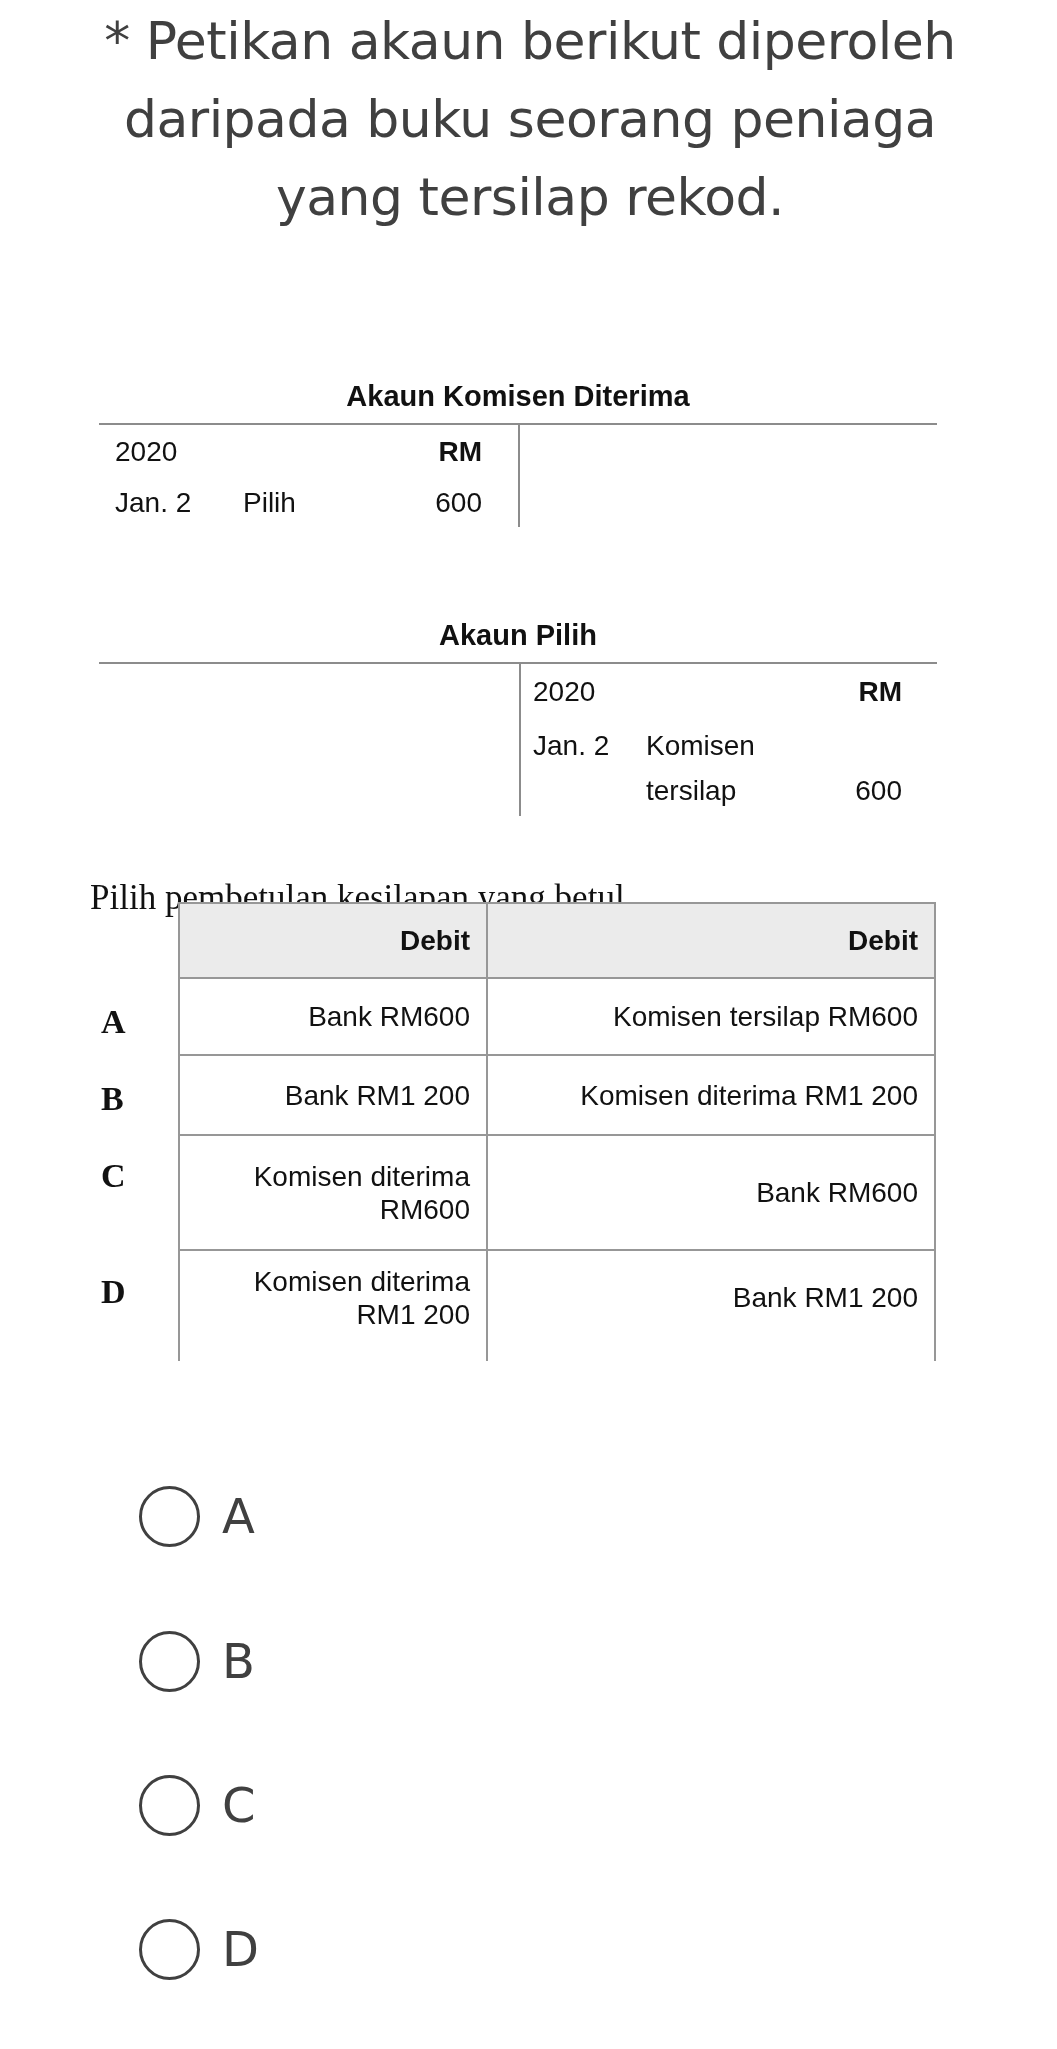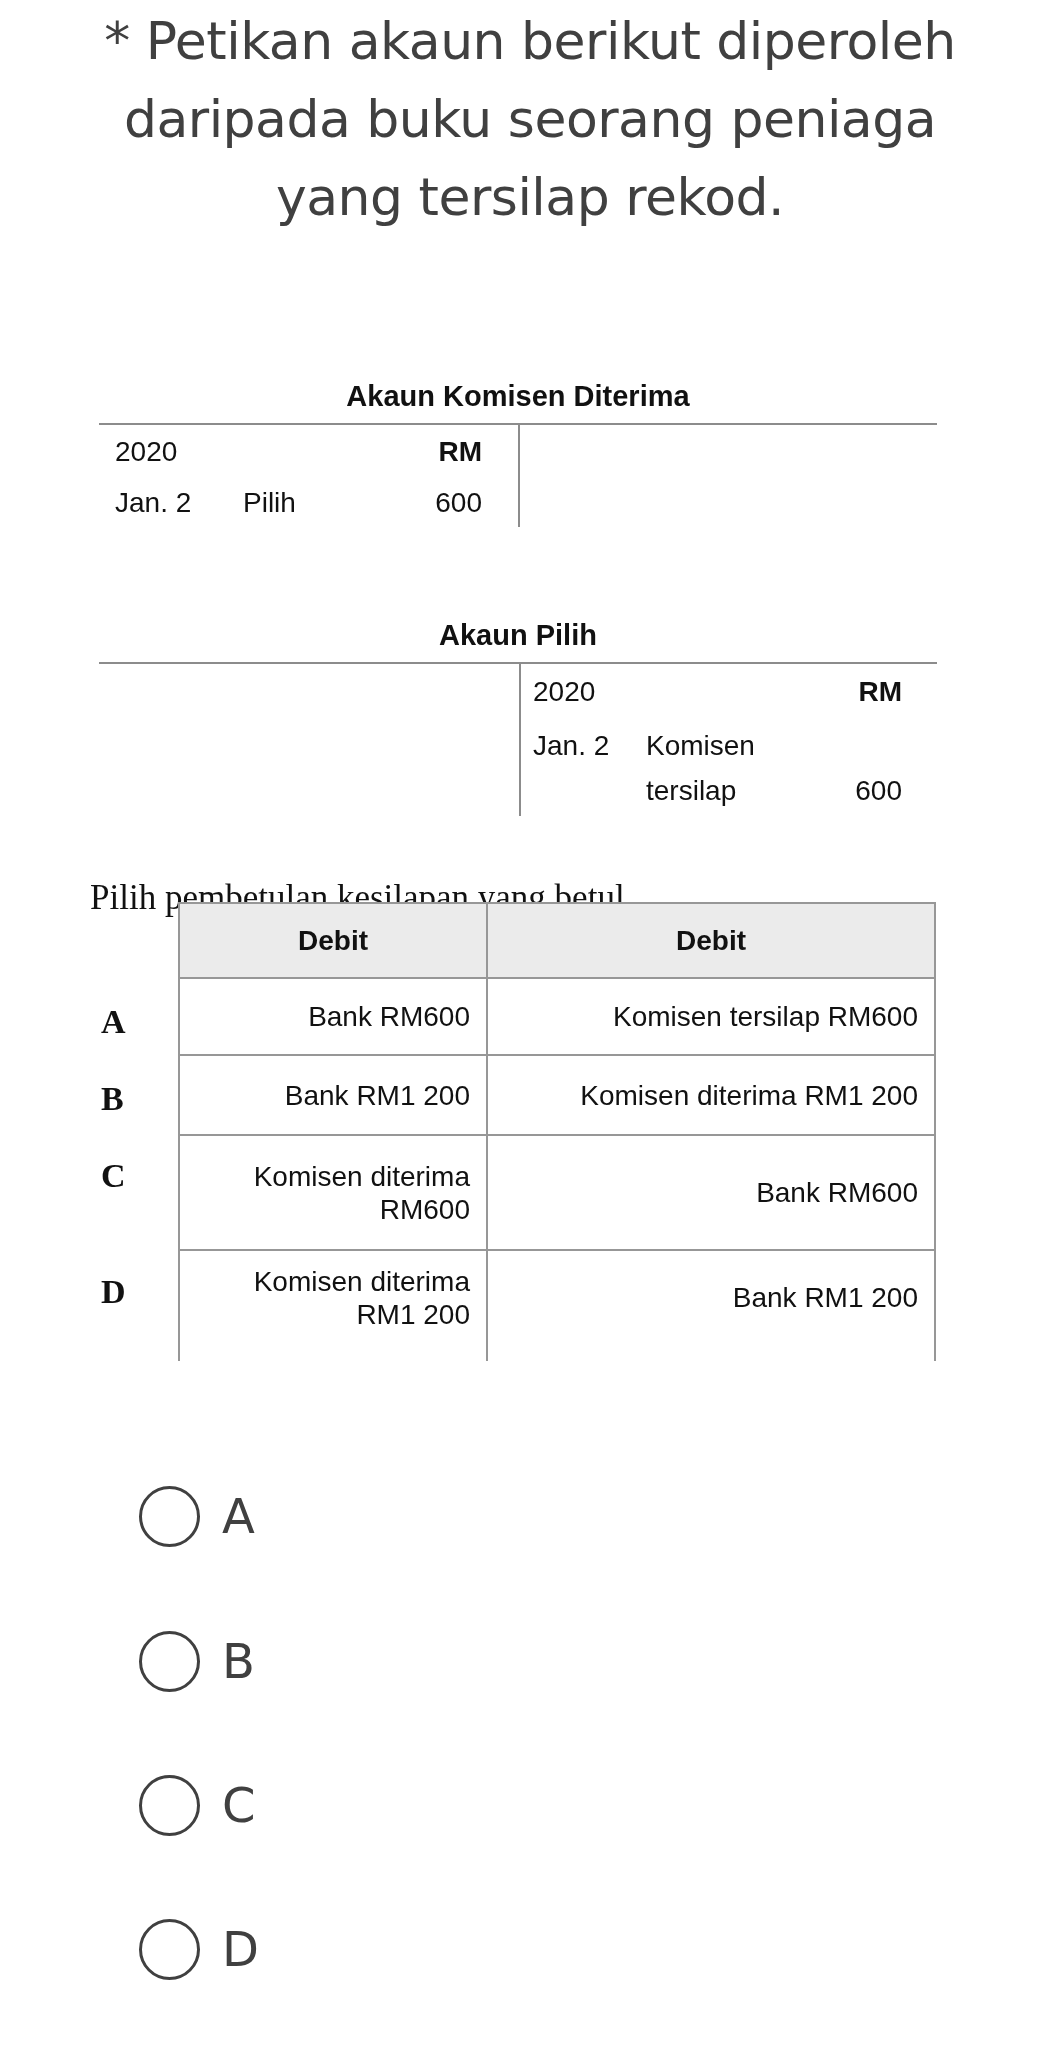--- a/index.html
+++ b/index.html
@@ -85,21 +85,20 @@
     border: 2px solid #979797;
     padding: 0 16px;
     vertical-align: middle;
     text-align: right;
     line-height: 33px;
   }
   table.choices tr:last-child td { border-bottom: none; }
   table.choices th {
     background: #ebebeb;
     font-weight: bold;
-    text-align: center;
     height: 73px;
   }
   table.choices td.debit { width: 274px; }
   .options {
     position: absolute;
     left: 0;
     top: 0;
     width: 1057px;
   }
   .option {

